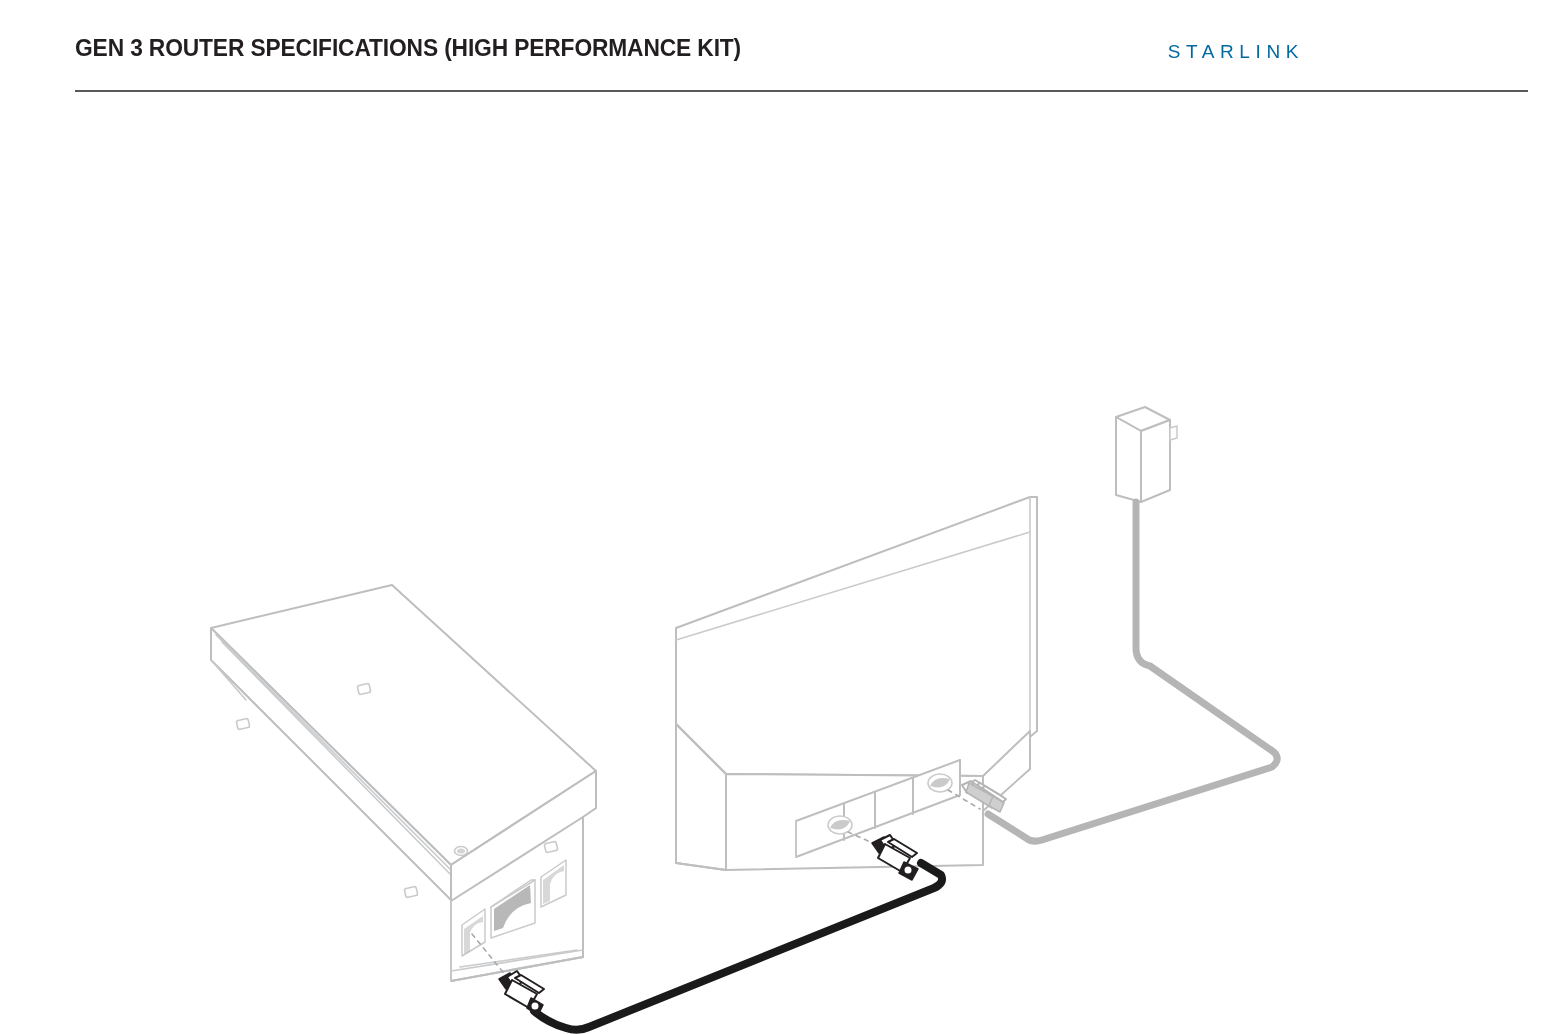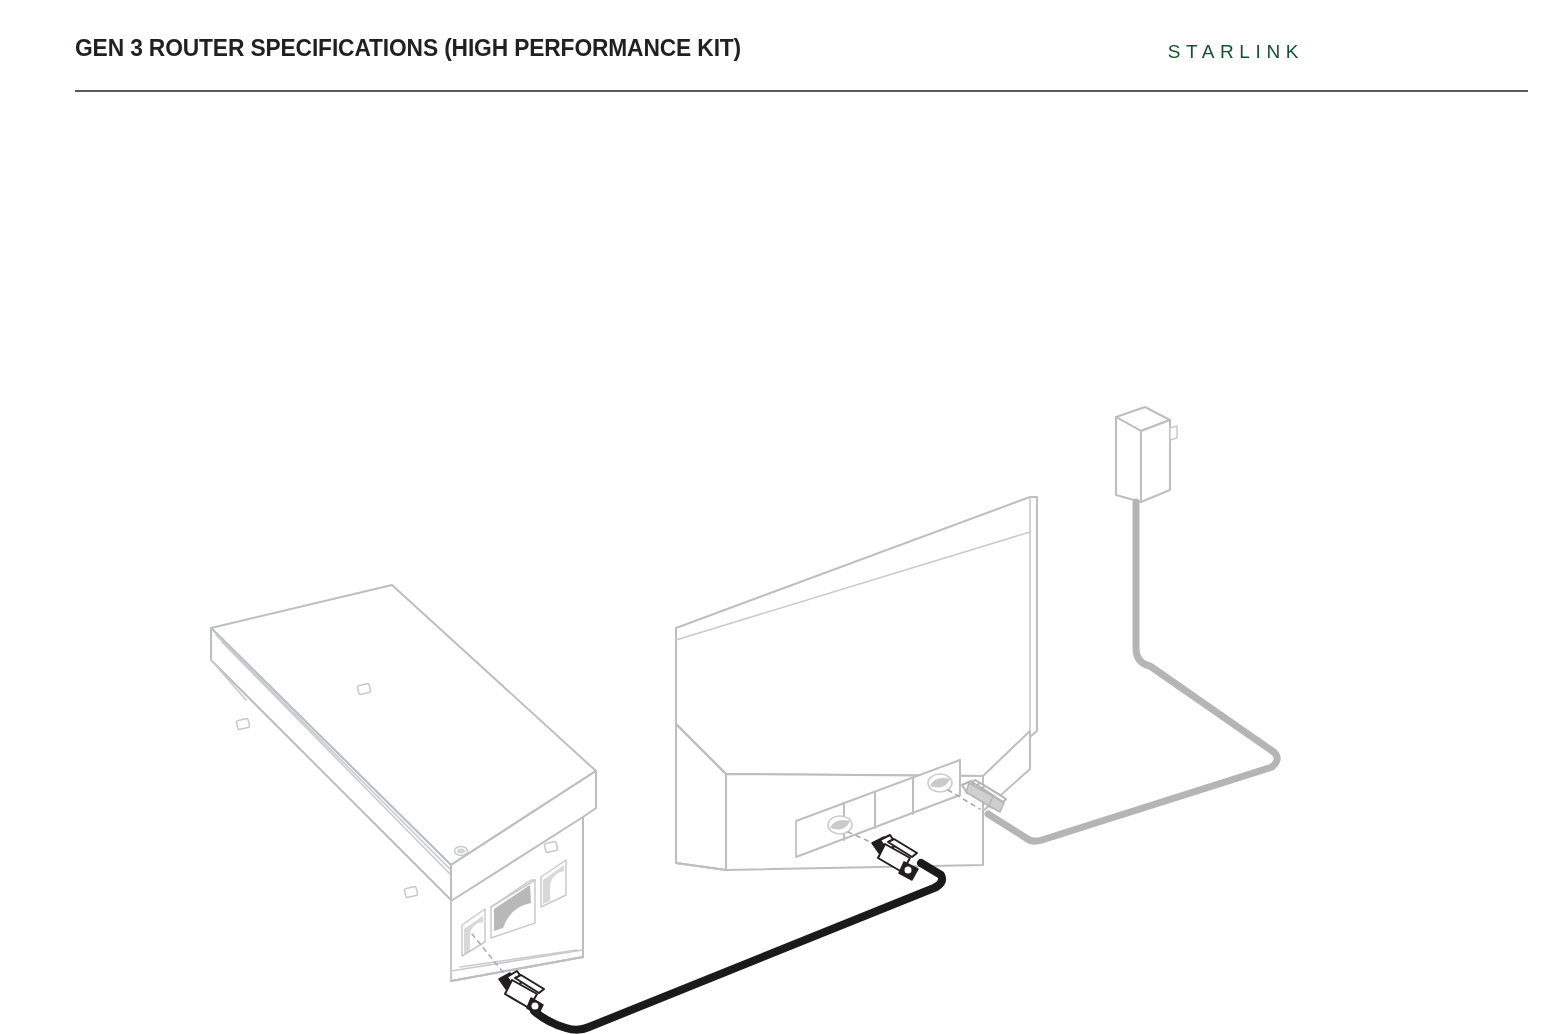--- a/index.html
+++ b/index.html
@@ -42,21 +42,21 @@
   }
   #brand-logo {
     position: absolute;
     right: 38px;
     top: 42px;
     font-size: 19px;
     font-weight: 500;
     letter-spacing: 5.6px;
     line-height: 1;
     white-space: nowrap;
-    color: #14532d;
+    color: #0369a1;
     text-align: right;
   }
   #header-rule {
     position: absolute;
     left: 55px;
     top: 90px;
     width: 1453px;
     height: 2px;
     background: #58595b;
   }

